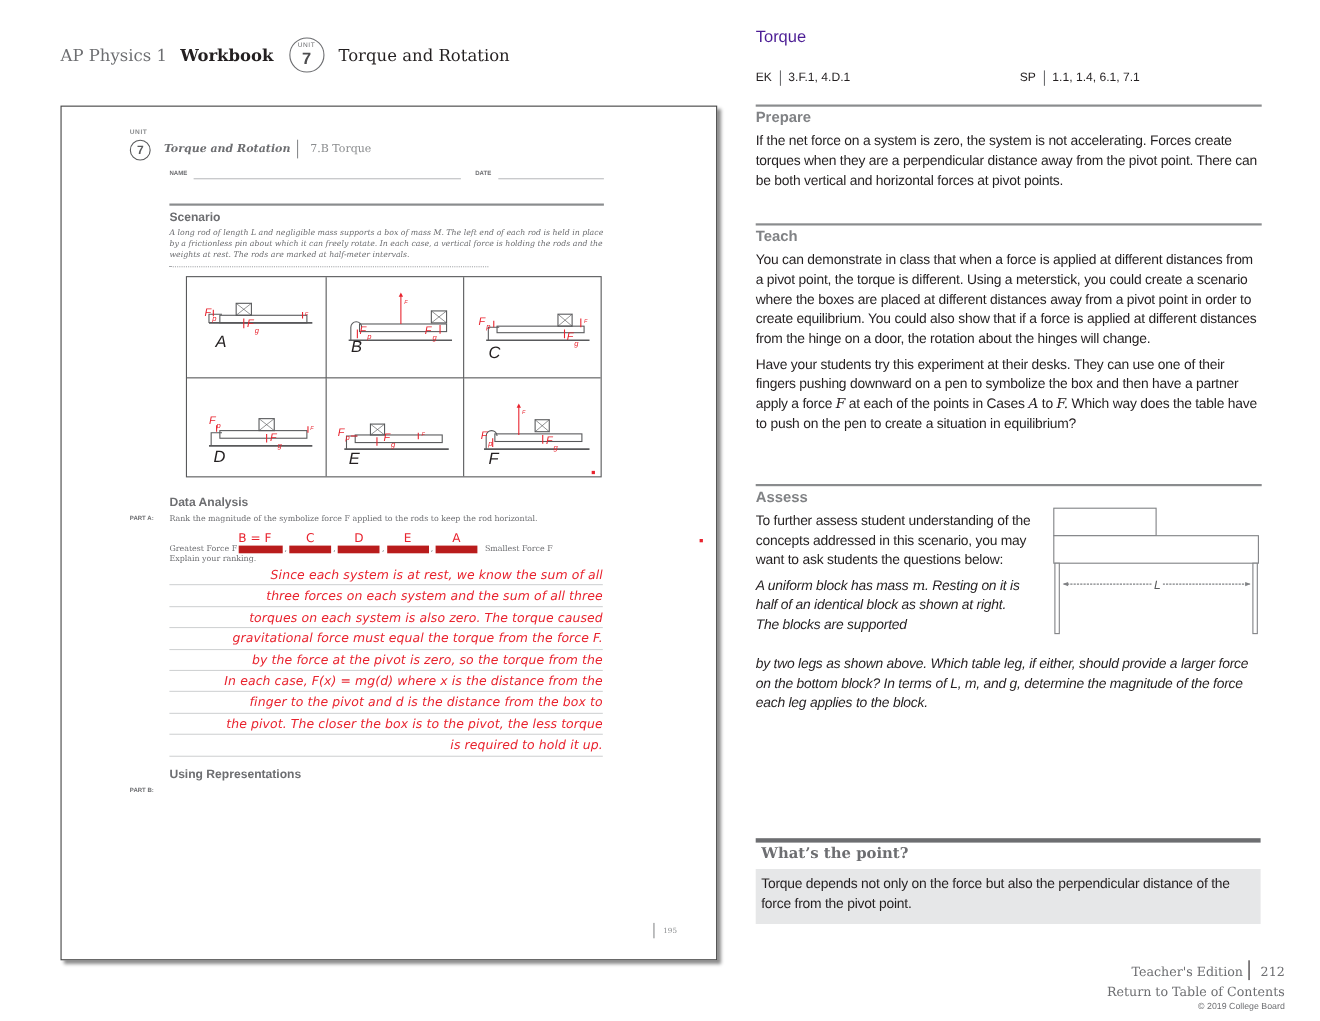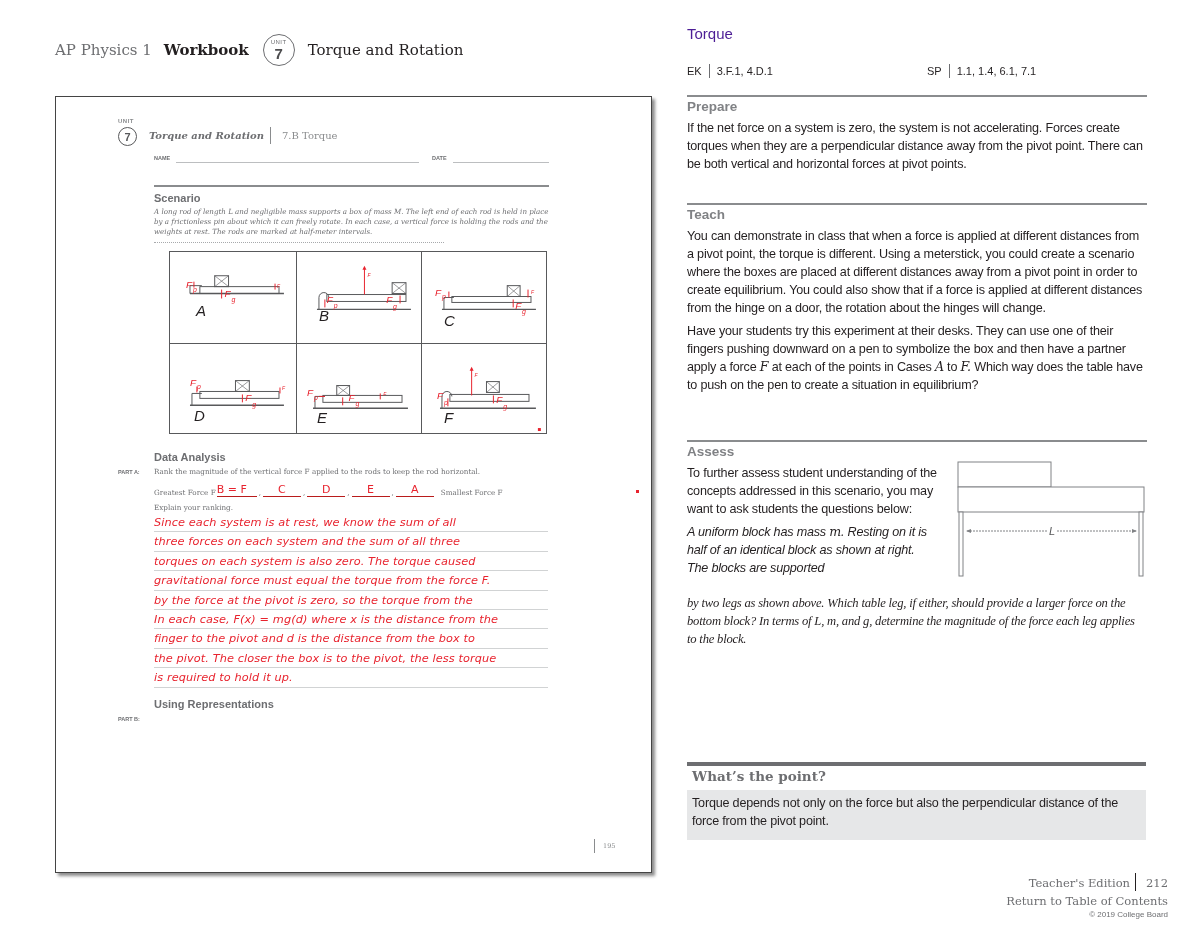--- a/index.html
+++ b/index.html
@@ -40,24 +40,24 @@
   .diag-cell { position: relative; border-right: 1px solid #58595b; border-bottom: 1px solid #58595b; }
   .diag-cell:nth-child(3n) { border-right: none; }
   .diag-cell:nth-child(n+4) { border-bottom: none; }
   .diag-cell svg { position: absolute; left: 0; top: 0; width: 100%; height: 100%; }
   .diag-letter { position: absolute; font-style: italic; font-size: 15px; color: #231f20; }
 
   
   .wb-part-lbl { position: absolute; left: 62px; font-size: 5.5px; font-weight: bold; color: #6d6e71; }
   .wb-body { position: absolute; left: 98px; font-family: "DejaVu Serif", serif; font-size: 7.2px; color: #6d6e71; }
   .rank-row { position: absolute; left: 98px; top: 386px; display: flex; align-items: flex-end; font-family: "DejaVu Serif", serif; font-size: 7.2px; color: #6d6e71; }
-  .rank-slot { display: inline-block; width: 38px; border-bottom: 1px solid #b91c1c; text-align: center; color: #e8232e; font-size: 11px; font-family: "DejaVu Sans", sans-serif; margin: 0 1px; }
+  .rank-slot { display: inline-block; width: 38px; border-bottom: 7px solid #b91c1c; text-align: center; color: #e8232e; font-size: 11px; font-family: "DejaVu Sans", sans-serif; margin: 0 1px; }
   .rank-slot.first { width: 40px; text-align: left; }
   .rank-comma { margin: 0 1px; }
-  .answer-lines { position: absolute; left: 98px; top: 416px; width: 394px; }
+  .answer-lines { position: absolute; left: 98px; top: 416px; width: 394px; text-align: right; }
   .answer-line { height: 19.4px; border-bottom: 1px solid #d1d3d4; font-family: "DejaVu Sans", sans-serif; font-style: italic; font-size: 11.3px; color: #e8232e; line-height: 19px; white-space: nowrap; overflow: hidden; letter-spacing: .1px; }
 
   .wb-repr-text { position: absolute; left: 98px; top: 617px; width: 400px; font-family: "DejaVu Serif", serif; font-size: 7.2px; line-height: 10px; color: #6d6e71; }
 
   .wb-foot-bar { position: absolute; left: 538px; top: 742px; width: 1px; height: 14px; background: #8a8c8e; }
   .wb-foot-num { position: absolute; left: 547px; top: 745px; font-family: "DejaVu Serif", serif; font-size: 6.5px; color: #8a8c8e; }
   .red-dot { position: absolute; width: 3px; height: 3px; background: #e8232e; }
 
   
   .rc { position: absolute; left: 687px; width: 460px; }
@@ -230,21 +230,21 @@
           <text x="75" y="60" fill="#e8232e" font-size="10" font-style="italic">F</text>
           <text x="82" y="66" fill="#e8232e" font-size="7" font-style="italic">g</text>
           <rect x="117" y="85" width="3" height="3" fill="#e8232e"></rect>
         </svg>
         <span class="diag-letter" style="left:22px;top:65px;">F</span>
       </div>
     </div>
 
     <div class="wb-h" style="left:98px;top:354px;">Data Analysis</div>
     <div class="wb-part-lbl" style="top:372px;">PART A:</div>
-    <div class="wb-body" style="top:370px;">Rank the magnitude of the vertical force F applied to the rods to keep the rod horizontal.</div>
+    <div class="wb-body" style="top:370px;">Rank the magnitude of the symbolize force F applied to the rods to keep the rod horizontal.</div>
 
     <div class="rank-row">
       <span>Greatest Force F</span>
       <span class="rank-slot first">B = F</span>
       <span class="rank-comma">,</span>
       <span class="rank-slot">C</span>
       <span class="rank-comma">,</span>
       <span class="rank-slot">D</span>
       <span class="rank-comma">,</span>
       <span class="rank-slot">E</span>
@@ -302,21 +302,21 @@
   <p class="rc-p" style="margin-top:5px;"><span>Have your students try this experiment at their desks. They can use one of their fingers pushing downward on a pen to symbolize the box and then have a partner apply a force </span><i>F</i><span> at each of the points in Cases </span><i>A</i><span> to </span><i>F.</i><span> Which way does the table have to push on the pen to create a situation in equilibrium?</span></p>
 </div>
 
 <div class="rc-rule" style="top:440px;"></div>
 <div class="rc-h" style="top:444px;">Assess</div>
 <div class="rc" style="top:464px;width:255px;">
   <p class="rc-p">To further assess student understanding of the concepts addressed in this scenario, you may want to ask students the questions below:</p>
   <p class="rc-p" style="margin-top:5px;font-style:italic;width:245px;"><span>A uniform block has mass </span><i>m</i><span>. Resting on it is half of an identical block as shown at right. The blocks are supported</span></p>
 </div>
 <div class="rc" style="top:594px;">
-  <p class="rc-p" style="font-style:italic;font-family:Liberation Serif, serif;">by two legs as shown above. Which table leg, if either, should provide a larger force on the bottom block? In terms of L, m, and g, determine the magnitude of the force each leg applies to the block.</p>
+  <p class="rc-p" style="font-style:italic;">by two legs as shown above. Which table leg, if either, should provide a larger force on the bottom block? In terms of L, m, and g, determine the magnitude of the force each leg applies to the block.</p>
 </div>
 
 <div class="assess-fig">
   <svg viewBox="0 0 190 120">
     <rect x="3" y="2" width="93" height="25" fill="#fff" stroke="#808285" stroke-width="1"></rect>
     <rect x="3" y="27" width="186" height="25" fill="#fff" stroke="#808285" stroke-width="1"></rect>
     <rect x="4" y="52" width="4" height="64" fill="#fff" stroke="#808285" stroke-width="1"></rect>
     <rect x="184" y="52" width="4" height="64" fill="#fff" stroke="#808285" stroke-width="1"></rect>
     <line x1="12" y1="71" x2="181" y2="71" stroke="#808285" stroke-width="1" stroke-dasharray="2,1"></line>
     <path d="M11 71 l5 -2 v4 Z" fill="#808285"></path>

